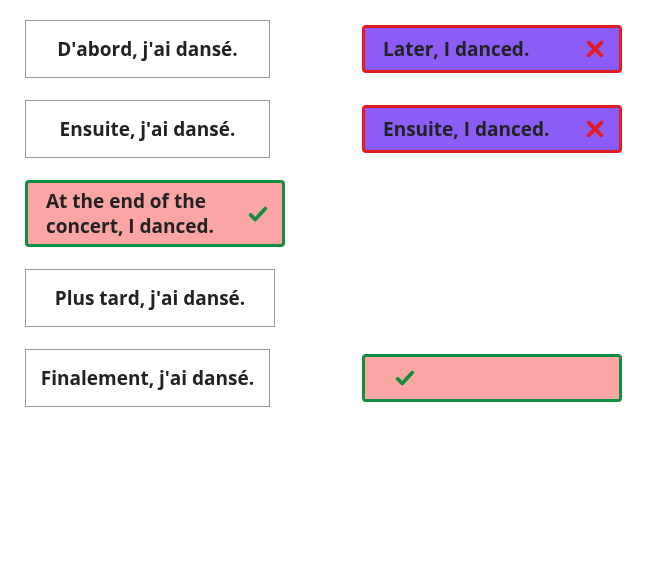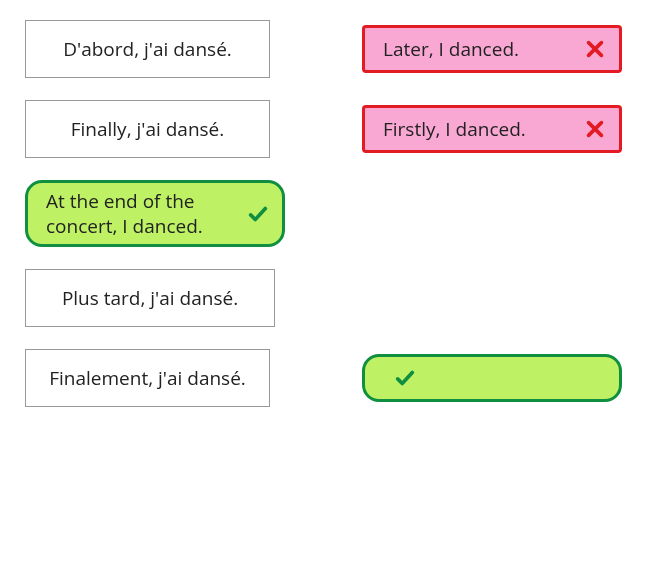--- a/index.html
+++ b/index.html
@@ -13,20 +13,21 @@
       width: 647px;
       height: 568px;
       padding: 20px 25px;
       color: #333;
     }
     .row {
       display: flex;
       align-items: stretch;
       margin-bottom: 22px;
       gap: 92px;
+      font-weight: bold;
     }
     .prompt-box {
       width: 250px;
       min-height: 58px;
       border: 1px solid #999;
       background: #ffffff;
       display: flex;
       align-items: center;
       justify-content: center;
       text-align: center;
@@ -49,26 +50,25 @@
       display: flex;
       align-items: center;
       padding: 6px 12px 6px 18px;
       font-size: 19px;
       line-height: 1.3;
       color: #222;
       position: relative;
     }
     .answer-box.correct {
       border-color: #0F8F3F;
-      background: #bef264;
-      border-radius: 17px;
+      background: #fca5a5;
     }
     .answer-box.incorrect {
       border-color: #E31B23;
-      background: #f9a8d4;
+      background: #8b5cf6;
     }
     .answer-text {
       flex: 1;
       text-align: left;
     }
     .status-icon {
       margin-left: 10px;
       display: flex;
       align-items: center;
       justify-content: center;
@@ -93,24 +93,24 @@
           <span class="status-icon">
             <svg viewBox="0 0 24 24" fill="none" stroke="#E31B23" stroke-width="4" stroke-linecap="round" stroke-linejoin="round">
               <line x1="5" y1="5" x2="19" y2="19"></line>
               <line x1="19" y1="5" x2="5" y2="19"></line>
             </svg>
           </span>
         </div>
       </div>
     </div>
     <div class="row">
-      <div class="prompt-box">Finally, j'ai dansé.</div>
+      <div class="prompt-box">Ensuite, j'ai dansé.</div>
       <div class="answer-wrap">
         <div class="answer-box incorrect">
-          <span class="answer-text">Firstly, I danced.</span>
+          <span class="answer-text">Ensuite, I danced.</span>
           <span class="status-icon">
             <svg viewBox="0 0 24 24" fill="none" stroke="#E31B23" stroke-width="4" stroke-linecap="round" stroke-linejoin="round">
               <line x1="5" y1="5" x2="19" y2="19"></line>
               <line x1="19" y1="5" x2="5" y2="19"></line>
             </svg>
           </span>
         </div>
       </div>
     </div>
     <div class="row">

